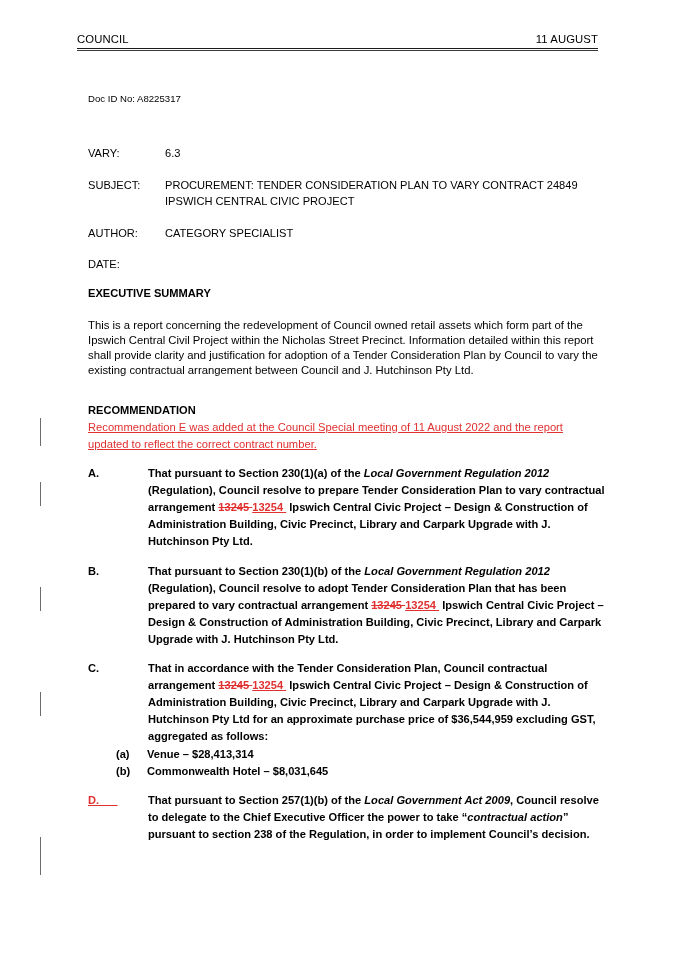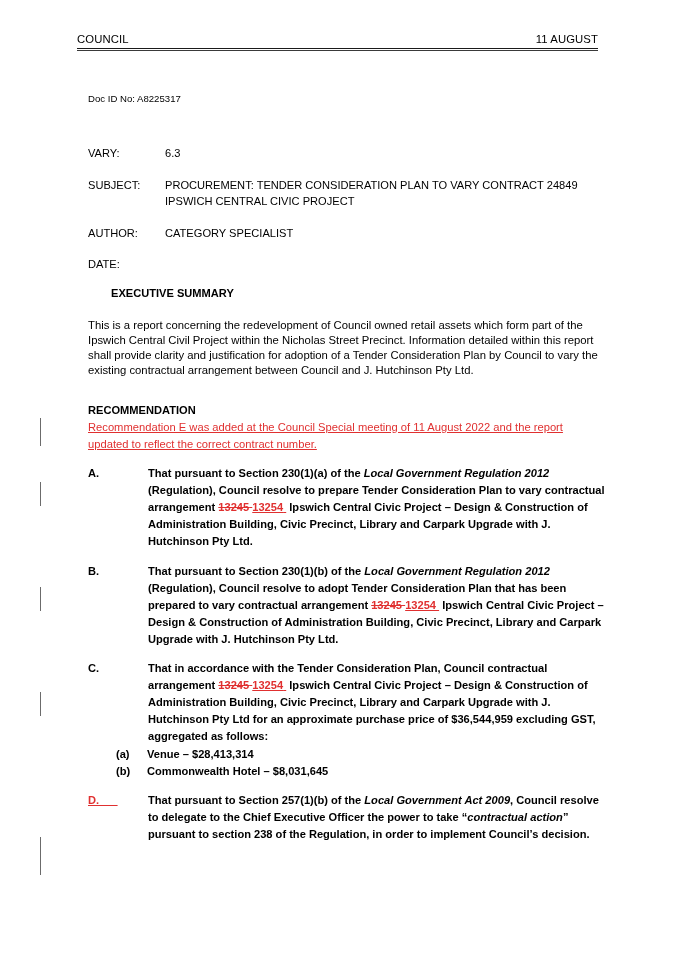--- a/index.html
+++ b/index.html
@@ -86,21 +86,20 @@
     flex: 0 0 77px;
     white-space: nowrap;
   }
   .meta-value { flex: 1; }
 
   .section-head {
     font-weight: bold;
     font-size: 11.1px;
     line-height: 16.5px;
     margin-top: 12px;
-    margin-left: 23px;
   }
 
   .para {
     font-size: 11.3px;
     line-height: 15px;
     margin-top: 17px;
     text-align: left;
   }
 
   .rec-head {

